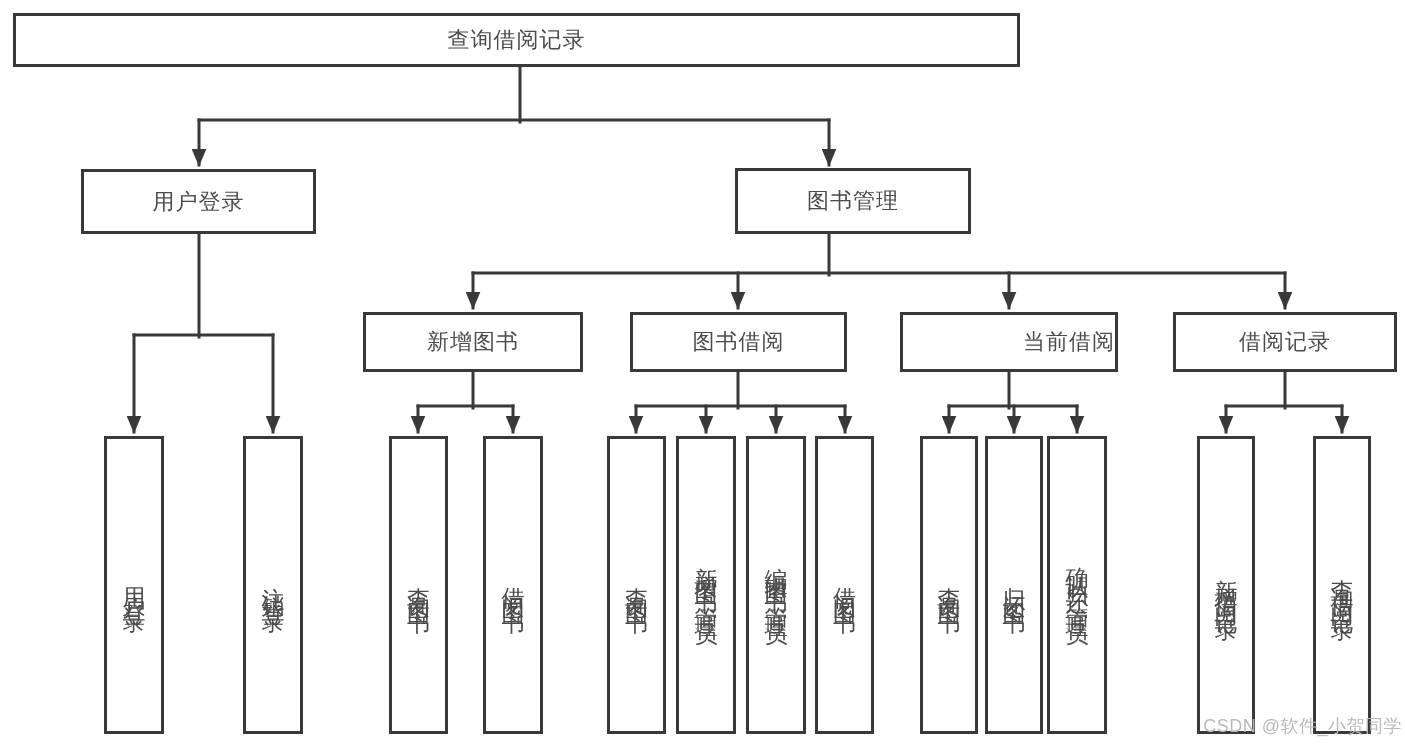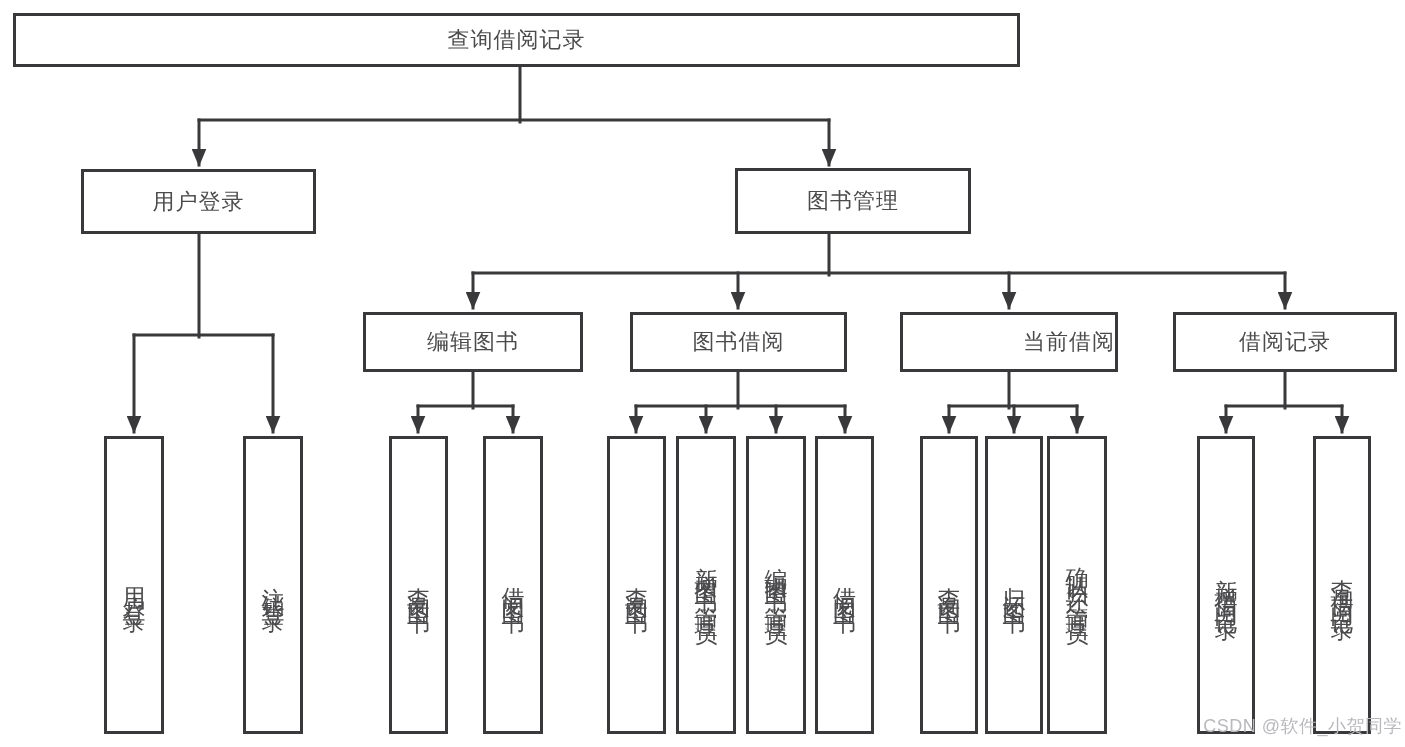--- a/index.html
+++ b/index.html
@@ -102,21 +102,21 @@
   </div>
 
   <div class="hbox" style="left:81px;top:169px;width:235px;height:65px;">
     <span>用户登录</span>
   </div>
   <div class="hbox" style="left:711px;top:168px;width:236px;height:66px;margin-left:24px;">
     <span>图书管理</span>
   </div>
 
   <div class="hbox" style="left:363px;top:312px;width:220px;height:60px;">
-    <span>编辑图书</span>
+    <span>新增图书</span>
   </div>
   <div class="hbox" style="left:630px;top:312px;width:217px;height:60px;">
     <span>图书借阅</span>
   </div>
   <div class="hbox" style="left:900px;top:312px;width:218px;height:60px;justify-content:flex-end;">
     <span>当前借阅</span>
   </div>
   <div class="hbox" style="left:1173px;top:312px;width:224px;height:60px;">
     <span>借阅记录</span>
   </div>

